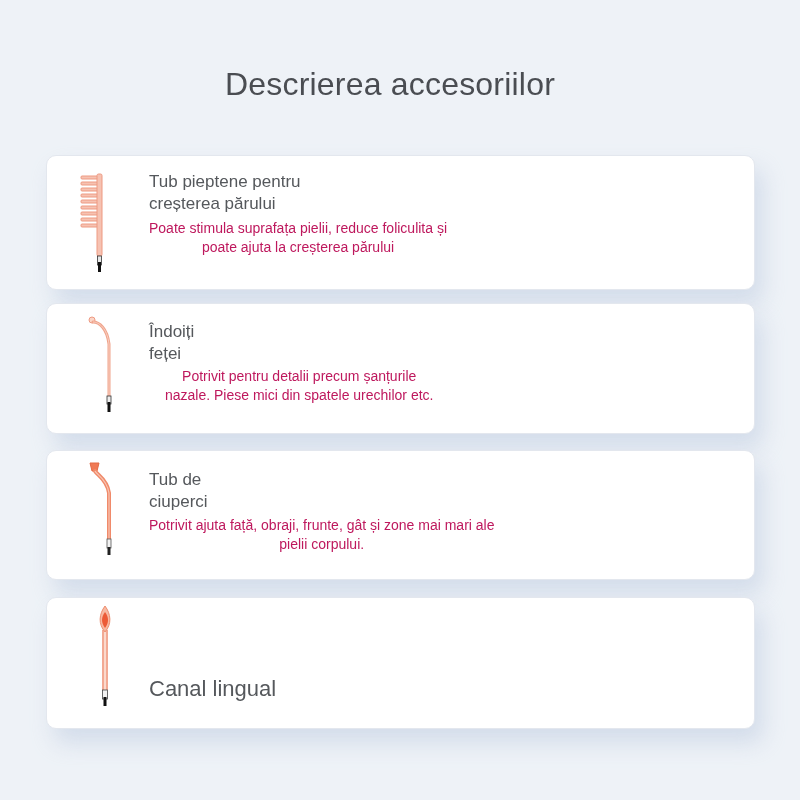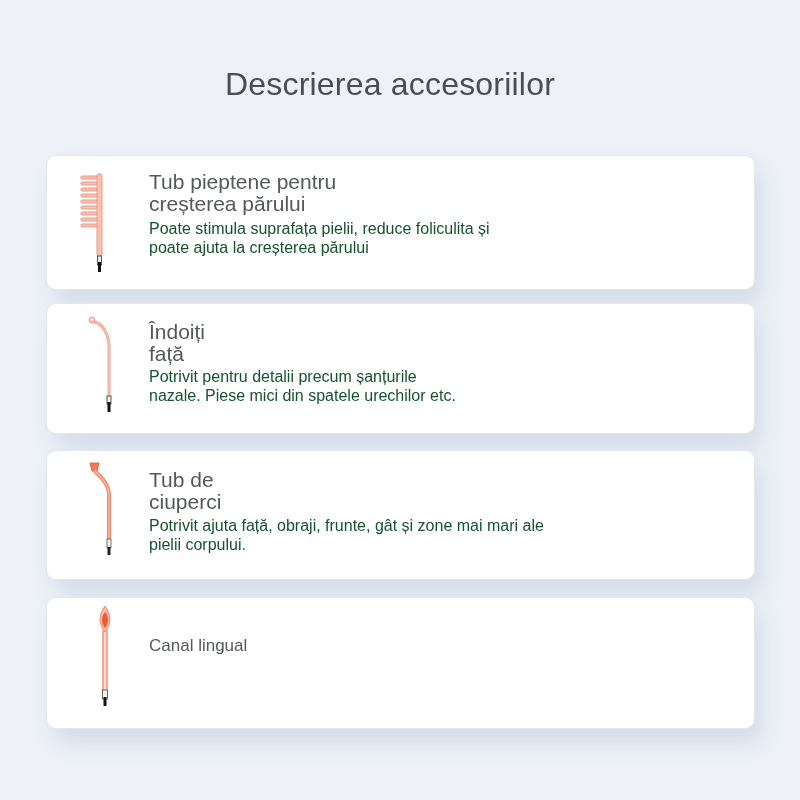--- a/index.html
+++ b/index.html
@@ -36,30 +36,31 @@
     }
     .card .icon {
       position: absolute;
       top: 0;
     }
     .card .text {
       position: absolute;
       left: 102px;
     }
     .card .title {
-      font-size: 21px;
+      font-size: 17px;
       color: #55585c;
       line-height: 22px;
       white-space: pre-line;
     }
     .card .desc {
-      font-size: 16px;
-      color: #14532d;
+      font-size: 14px;
+      color: #be185d;
       line-height: 19px;
       white-space: pre-line;
+      text-align: center;
     }
   </style>
 </head>
 <body>
 
 <div class="page-title">Descrierea accesoriilor</div>
 
 <div class="card" style="top:155px;height:135px;">
   <span class="icon" style="left:28px;top:16px;">
     <svg width="36" height="104" viewBox="0 0 36 104">
@@ -92,22 +93,22 @@
     <svg width="36" height="104" viewBox="0 0 36 104">
       <circle cx="7" cy="6" r="3" fill="#fbd6c8" stroke="#ee9a82" stroke-width="1"></circle>
       <path d="M8 8 C 14 8, 22 14, 24 30 L 24 82" fill="none" stroke="#f0a48c" stroke-width="3" stroke-linecap="round"></path>
       <path d="M8 8 C 14 8, 22 14, 24 30 L 24 82" fill="none" stroke="#f9d0c2" stroke-width="1"></path>
       <rect x="22" y="82" width="4" height="8" fill="#eeeeee" stroke="#333" stroke-width="0.8"></rect>
       <rect x="22.5" y="88" width="3" height="10" fill="#111"></rect>
     </svg>
   </span>
   <div class="text" style="top:17px;">
     <div class="title">Îndoiți
-față</div>
-    <div class="desc" style="margin-top:2px;">Potrivit pentru detalii precum șanțurile
+feței</div>
+    <div class="desc" style="margin-top:2px;margin-left:16px;">Potrivit pentru detalii precum șanțurile
 nazale. Piese mici din spatele urechilor etc.</div>
   </div>
 </div>
 
 <div class="card" style="top:450px;height:130px;text-decoration:underline;">
   <span class="icon" style="left:38px;top:8px;">
     <svg width="36" height="104" viewBox="0 0 36 104">
       <path d="M5 4 L 14 4 L 12 12 L 7 12 Z" fill="#f07a55" stroke="#e26a45" stroke-width="1"></path>
       <path d="M10 12 C 12 16, 22 20, 24 34 L 24 80" fill="none" stroke="#f08a6a" stroke-width="4" stroke-linecap="round"></path>
       <path d="M10 12 C 12 16, 22 20, 24 34 L 24 80" fill="none" stroke="#f8c6b4" stroke-width="1.2"></path>
@@ -129,15 +130,15 @@
       <path d="M12 2 C 18 10, 19 20, 12 28 C 5 20, 6 10, 12 2 Z" fill="#f7b9a2" stroke="#ee8d6e" stroke-width="1"></path>
       <path d="M12 8 C 16 13, 16 19, 12 24 C 8 19, 8 13, 12 8 Z" fill="#ec5a36"></path>
       <line x1="10" y1="26" x2="10" y2="86" stroke="#ef9478" stroke-width="1.6"></line>
       <line x1="14" y1="26" x2="14" y2="86" stroke="#ef9478" stroke-width="1.6"></line>
       <line x1="12" y1="28" x2="12" y2="86" stroke="#fbd9cc" stroke-width="2"></line>
       <rect x="9.5" y="86" width="5" height="9" fill="#f2f2f2" stroke="#444" stroke-width="0.8"></rect>
       <rect x="10.5" y="93" width="3" height="9" fill="#111"></rect>
     </svg>
   </span>
   <div class="text" style="top:37px;">
-    <div class="title" style="font-size:17px;">Canal lingual</div>
+    <div class="title" style="font-size:22px;margin-top:43px;">Canal lingual</div>
   </div>
 </div>
 
 </body></html>

